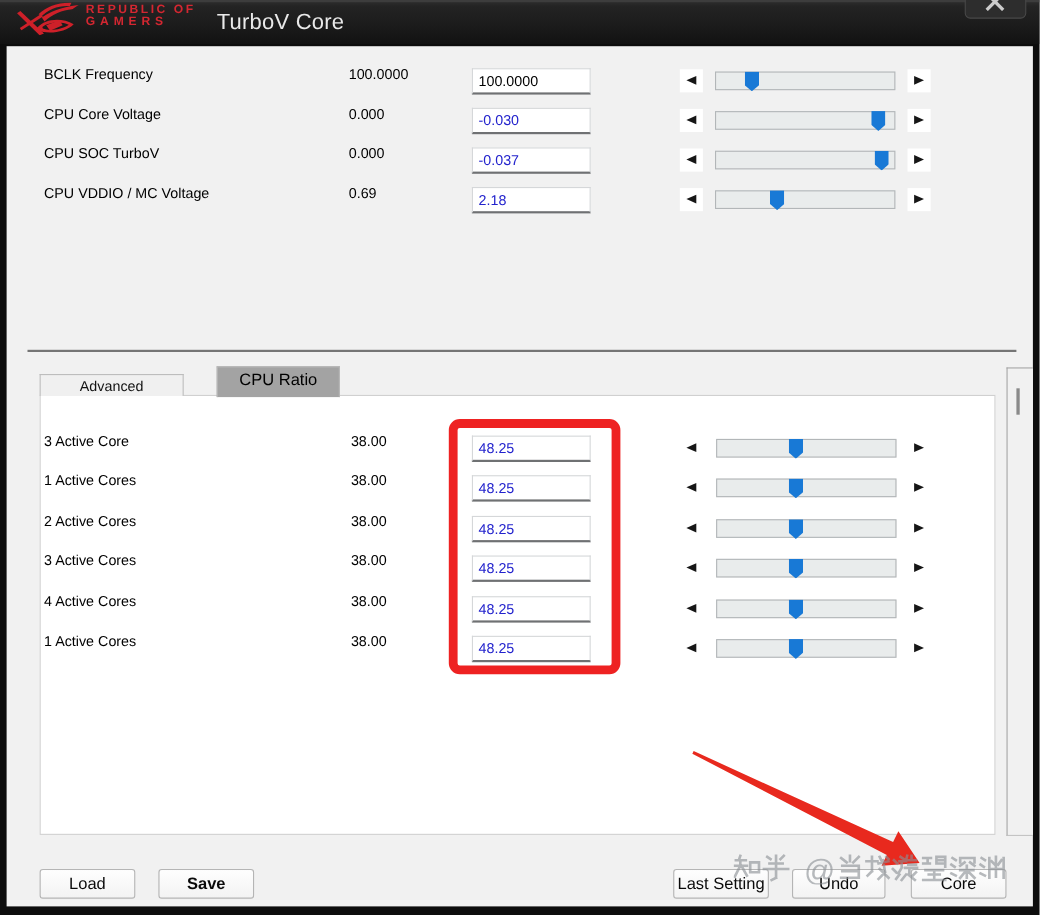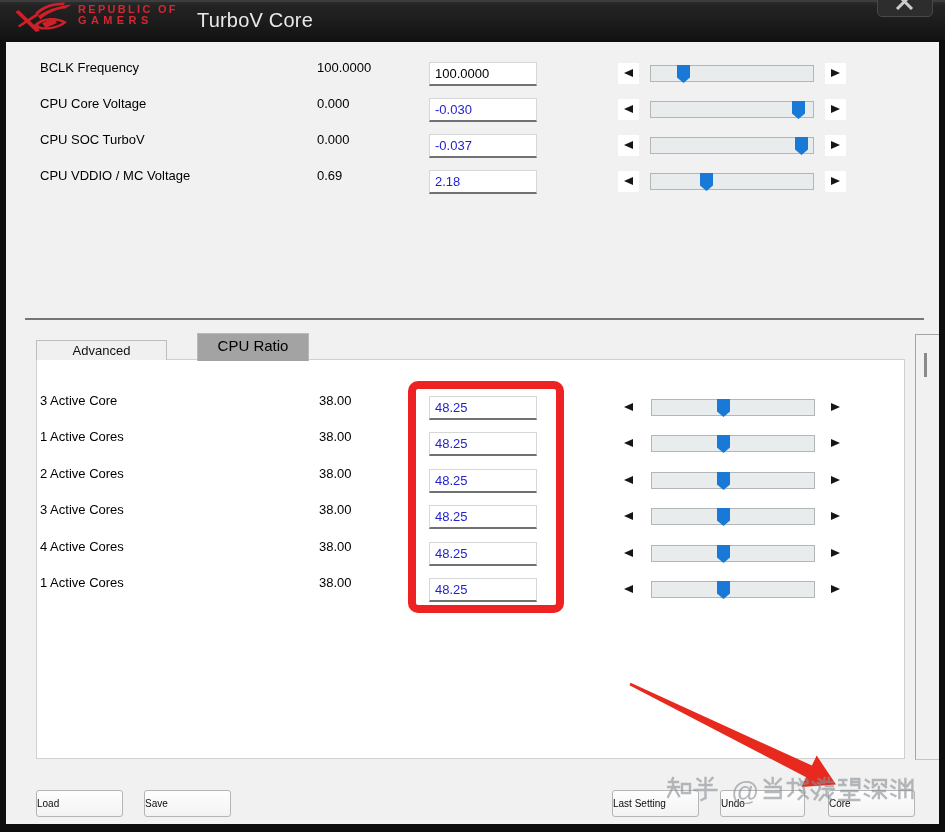--- a/index.html
+++ b/index.html
@@ -19,22 +19,22 @@
   .inp.black{color:#000;}
   .abtn{position:absolute;width:21px;height:21px;background:#fff;}
   .tri{position:absolute;width:0;height:0;border-top:4.5px solid transparent;border-bottom:4.5px solid transparent;}
   .tri.l{border-right:9px solid #161616;}
   .tri.r{border-left:9px solid #161616;}
   .abtn .tri{left:6px;top:6px;}
   .trk{position:absolute;width:162px;height:15px;background:#e9ecec;border:1px solid #b2b6b8;}
   .thumb{position:absolute;width:13px;height:18px;background:#1879d6;
     clip-path:polygon(0 0,100% 0,100% 69%,50% 100%,0 69%);}
   .btn{position:absolute;top:748px;height:25px;background:linear-gradient(#fefefe,#f3f3f3);
-    border:1px solid #b5b5b5;border-radius:3px;font-size:10px;line-height:25px;
-    text-align:left;color:#0a0a0a;}
+    border:1px solid #b5b5b5;border-radius:3px;font-size:15px;line-height:25px;
+    text-align:center;color:#0a0a0a;}
   #divider{position:absolute;left:19px;top:276px;width:899px;height:2px;background:#757575;}
   #tabpanel{position:absolute;left:30px;top:317px;width:867px;height:398px;background:#fff;border:1px solid #d0d0d0;}
   #tab-adv{position:absolute;left:30px;top:298px;width:129px;height:19px;background:#f0f0f0;
     border:1px solid #bdbdbd;border-bottom:none;font-size:13px;text-align:center;line-height:19px;color:#111;}
   #tab-cpu{position:absolute;left:159px;top:291px;width:110px;height:27px;background:#a3a3a3;
     border:1px solid #b8b8b8;border-bottom:none;font-size:15px;text-align:center;line-height:23px;color:#000;z-index:3;margin-left:32px;}
   #scrollv{position:absolute;left:909px;top:292px;width:23px;height:424px;background:#f1f1f1;
     border-left:1px solid #a5a5a5;border-top:1px solid #a5a5a5;border-bottom:1px solid #c4c4c4;}
   #scrollv .sthumb{position:absolute;left:8px;top:18px;width:3px;height:24px;background:#8a8a8a;}
   #redrect{position:absolute;left:402px;top:339px;width:156px;height:232px;box-sizing:border-box;
@@ -187,21 +187,21 @@
     <div class="abtn" style="left:612px;top:537px;">
         <div class="tri l"></div>
       </div>
     <div class="trk" style="left:645px;top:539px;"></div>
     <div class="thumb" style="left:711px;top:539px;"></div>
     <div class="abtn" style="left:819px;top:537px;">
         <div class="tri r"></div>
       </div>
 
     <div class="btn" style="left:30px;width:85px;">Load</div>
-    <div class="btn" style="left:138px;width:85px;">Save</div>
+    <div class="btn" style="left:138px;width:85px;font-weight:bold;">Save</div>
     <div class="btn" style="left:606px;width:85px;">Last Setting</div>
     <div class="btn" style="left:714px;width:83px;">Undo</div>
     <div class="btn" style="left:822px;width:85px;">Core</div>
 
     <div id="redrect"></div>
   </div>
   <svg id="overlay" viewBox="0 0 945 832">
     <polygon points="629.4,685.2 630.6,682.8 811.9,765.5 816.7,755.6 836.0,784.5 801.4,787.1 806.2,777.2" fill="#e8291e"></polygon>
   </svg>
   <svg id="wmark" style="position:absolute;left:667px;top:774px;z-index:7;" width="262" height="30" viewBox="0 0 262 30">

